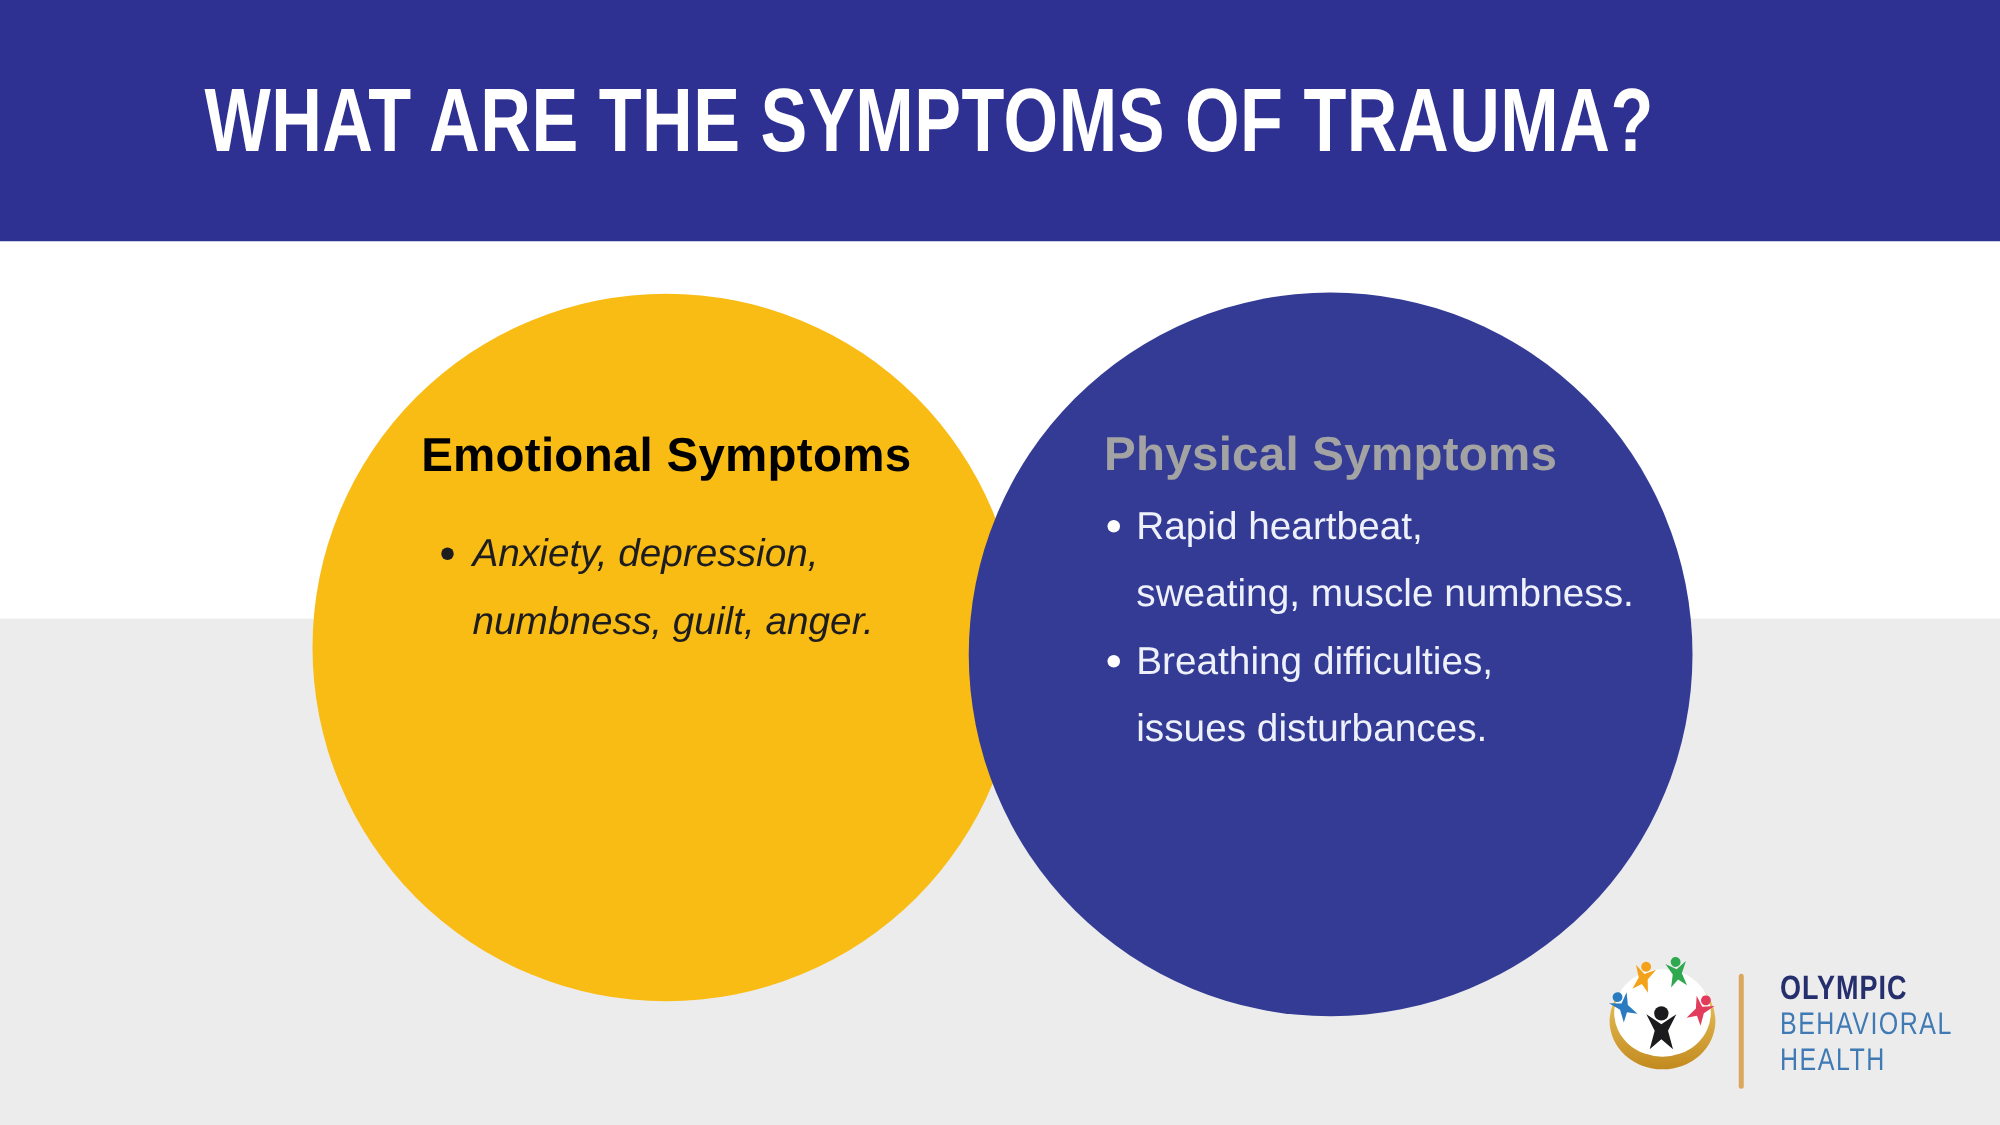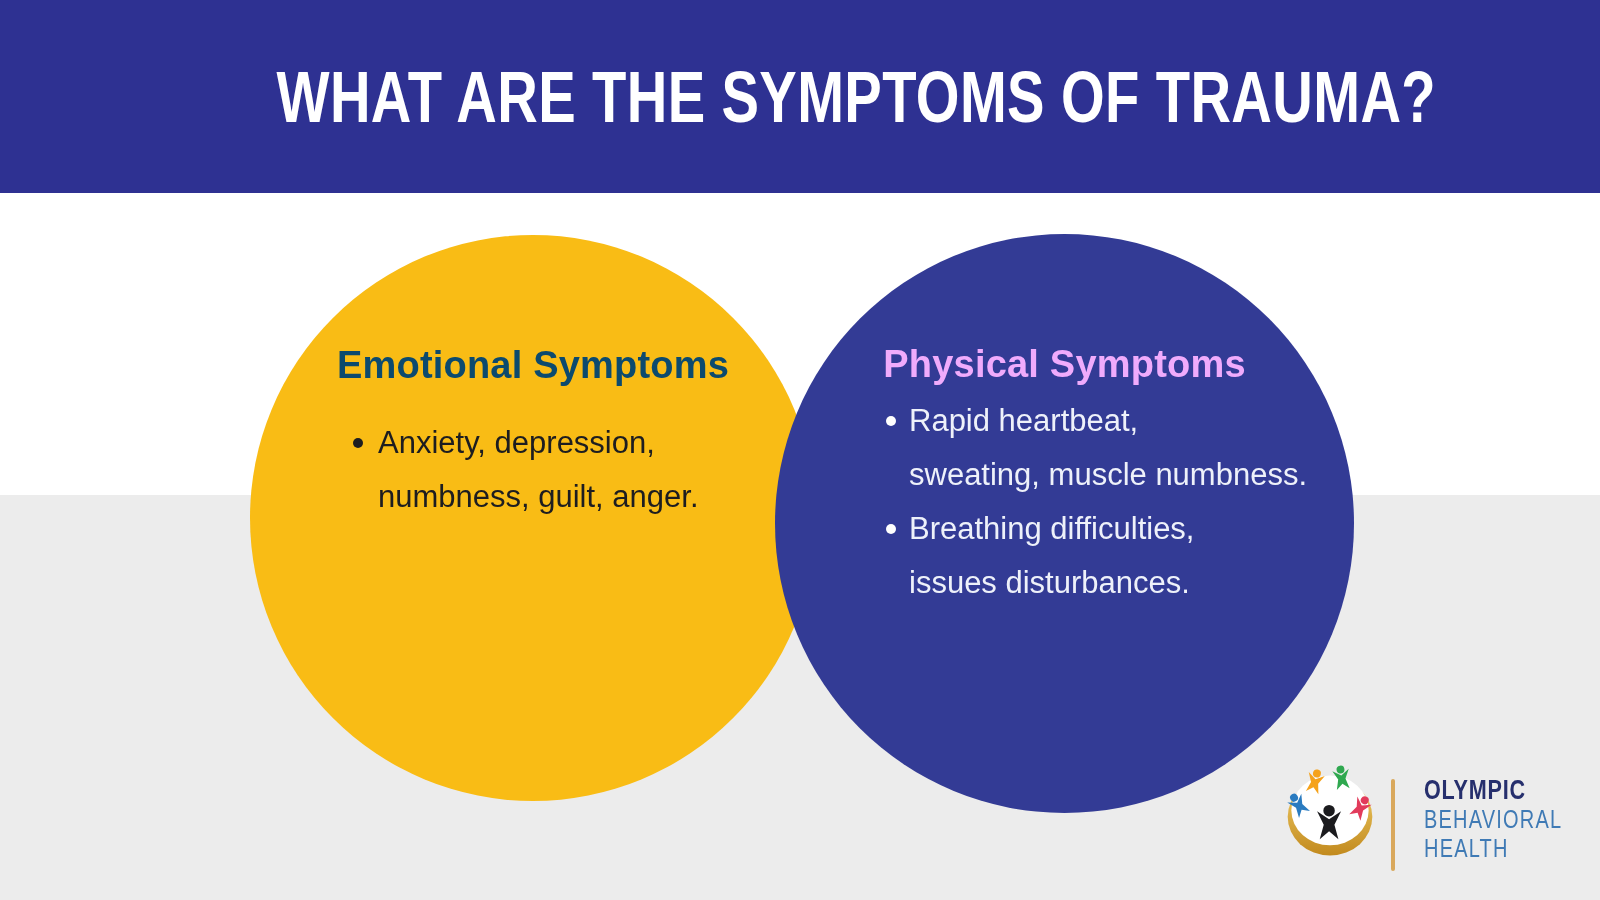--- a/index.html
+++ b/index.html
@@ -7,21 +7,21 @@
     position:relative; width:1600px; height:900px; overflow:hidden;
     background:#ffffff; font-family:"Liberation Sans", sans-serif;
   }
   .bg-lower {
     position:absolute; left:0; top:495px; width:1600px; height:405px;
     background:#ececec;
   }
   
   .banner {
     position:absolute; left:0; top:0; width:1600px; height:193px;
-    background:#2e3192; display:flex; align-items:center; justify-content:flex-end;
+    background:#2e3192; display:flex; align-items:center; justify-content:flex-start;
   }
   .banner h1 {
     margin:0; color:#ffffff; font-size:72px; font-weight:700;
     white-space:nowrap; transform:scaleX(0.78); transform-origin:center;
     letter-spacing:0.5px;
   }
   
   .circle { position:absolute; border-radius:50%; box-sizing:border-box; }
   .circle h2 {
     margin:108px 0 0 0; text-align:center;
@@ -33,28 +33,28 @@
     font-size:31px; line-height:54px;
   }
   .circle li::before {
     content:""; position:absolute; top:22px; width:10px; height:10px;
     border-radius:50%; background:currentColor;
   }
   .circle-emotional {
     left:250px; top:235px; width:566px; height:566px;
     background:#f9bc15; color:#1d1d20; z-index:1;
   }
-  .circle-emotional h2 { color:#0c4a6e; }
-  .circle-emotional ul { margin-top:29px; padding-left:128px; padding-right:30px; }
+  .circle-emotional h2 { color:#000000; }
+  .circle-emotional ul { margin-top:29px; padding-left:128px; padding-right:30px;font-style:italic; }
   .circle-emotional li::before { left:-25px; }
   .circle-physical {
     left:775px; top:234px; width:579px; height:579px;
     background:#333b95; color:#eef1fa; z-index:2;
   }
-  .circle-physical h2 { color:#f0abfc;text-align:center; }
+  .circle-physical h2 { color:#a3a3a3;text-align:center; }
   .circle-physical ul { margin-top:8px; padding-left:134px; padding-right:10px; }
   .circle-physical li::before { left:-23px; background:#ffffff; }
   
   .logo-emblem { position:absolute; left:1284px; top:756px; z-index:3; }
   .logo-divider {
     position:absolute; left:1391px; top:779px; width:4px; height:92px;
     background:#d9a85c; border-radius:2px; z-index:3;
   }
   .logo-text {
     position:absolute; left:1424px; top:776px; z-index:3;

